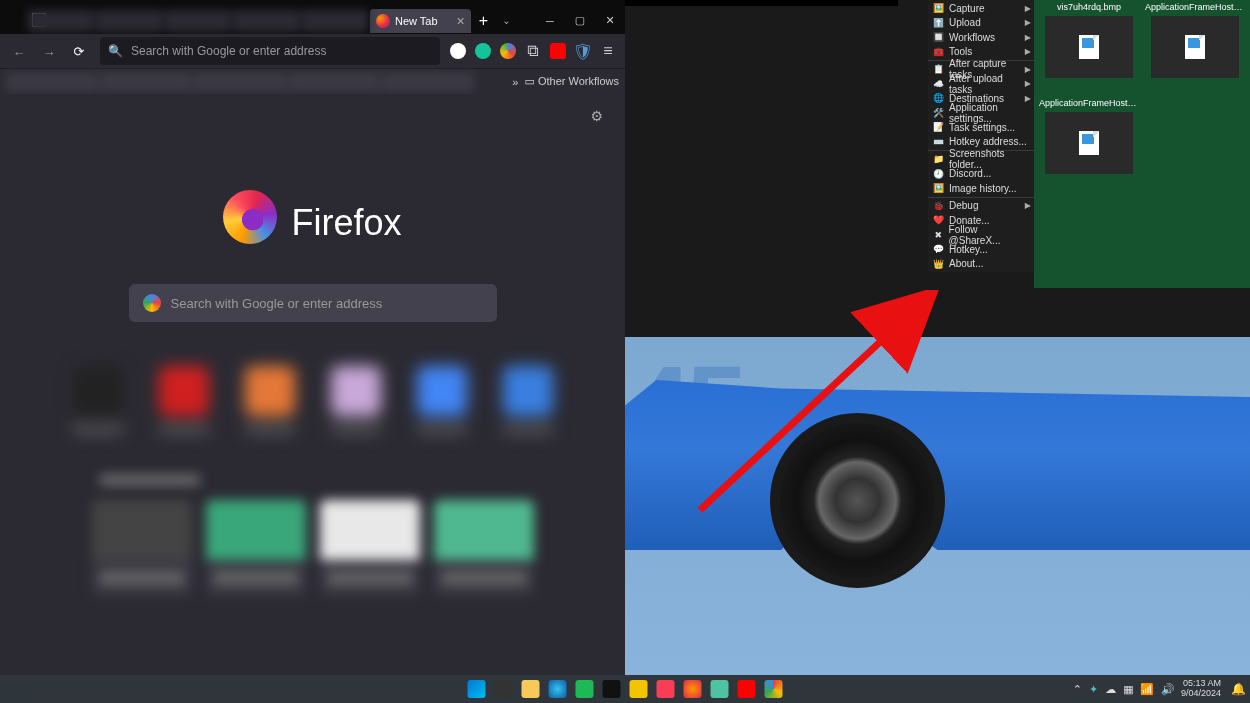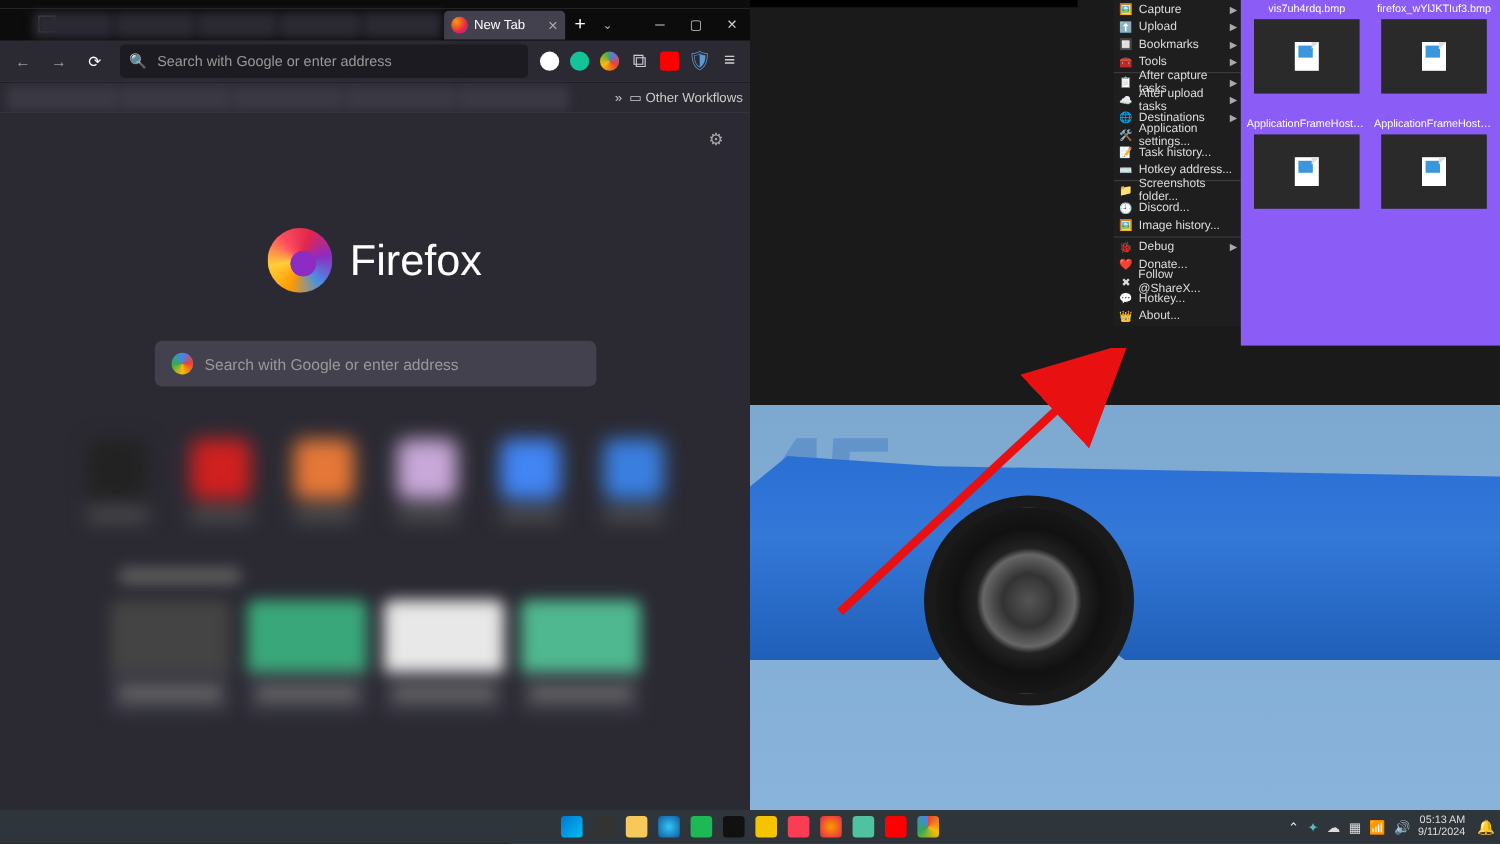--- a/index.html
+++ b/index.html
@@ -86,21 +86,21 @@
   border-top: 1px solid #1c1b22;
 }
 .ff-bm-blur { display:flex; gap:2px; filter: blur(4px); }
 .ff-bm-blur > div { width: 92px; height: 20px; background: #3a3944; }
 .ff-bm-right { margin-left:auto; display:flex;align-items:center;gap:6px;color:#ccc;font-size:11px; }
 
 .ff-content {
   flex: 1; background: #2b2a33; position: relative; display:flex;flex-direction:column;align-items:center;
 }
 .gear { position:absolute; right:22px; top:14px; color:#aaa; font-size:14px;cursor:pointer; }
-.ff-logo { display:flex; align-items:center; gap:14px; margin-top: 96px; }
+.ff-logo { display:flex; align-items:flex-end; gap:14px; margin-top: 96px; }
 .ff-logo .mark {
   width:54px;height:54px;border-radius:50%;
   background: radial-gradient(circle at 55% 55%, #8c2cc4 0%, #8c2cc4 25%, transparent 26%),
               conic-gradient(from 200deg, #ff9a00, #ffcd3a, #ff4f5e, #e2264d, #8c2cc4, #4a90e2, #ff9a00);
 }
 .ff-logo .word { color:#fff; font-size:36px; font-weight:400; }
 .ff-search {
   width: 368px; height: 38px; background:#42414d; border-radius:6px;
   display:flex;align-items:center;padding:0 14px;gap:10px;margin-top:40px;
 }
@@ -132,21 +132,21 @@
   height: 14.5px; display:flex;align-items:center; padding: 0 5px;
   color:#ddd; font-size:10px; cursor:pointer; gap:5px; position:relative;
 }
 .sx-item .em { width:11px; text-align:center; font-size:9px; }
 .sx-item .arr { position:absolute; right:3px; font-size:8px; color:#aaa; }
 .sx-sep { height:1px; background:#3a3a3a; margin:1px 0; }
 
 
 .files {
   position:absolute; right:0; top:0; width:216px; height:288px;
-  background:#8b5cf6; display:grid; grid-template-columns:1fr 1fr; grid-template-rows: repeat(3, 1fr);
+  background:#14532d; display:grid; grid-template-columns:1fr 1fr; grid-template-rows: repeat(3, 1fr);
   padding: 0 2px;
 }
 .file { display:flex;flex-direction:column;align-items:center;justify-content:flex-start;gap:4px;padding-top:2px; }
 .file .name { color:#fff; font-size:9px; text-align:center; max-width:100px; overflow:hidden;text-overflow:ellipsis;white-space:nowrap; }
 .file .thumb {
   width:88px;height:62px;background:#2a2a2a;display:flex;align-items:center;justify-content:center;
 }
 .file .bmp-ico {
   width:20px;height:24px;background:linear-gradient(#fff,#fff);position:relative;
 }
@@ -321,21 +321,21 @@
       <span>Capture</span>
       <span class="arr">▶</span>
     </div>
     <div class="sx-item">
       <span class="em">⬆️</span>
       <span>Upload</span>
       <span class="arr">▶</span>
     </div>
     <div class="sx-item">
       <span class="em">🔲</span>
-      <span>Bookmarks</span>
+      <span>Workflows</span>
       <span class="arr">▶</span>
     </div>
     <div class="sx-item">
       <span class="em">🧰</span>
       <span>Tools</span>
       <span class="arr">▶</span>
     </div>
     <div class="sx-sep"></div>
     <div class="sx-item">
       <span class="em">📋</span>
@@ -351,21 +351,21 @@
       <span class="em">🌐</span>
       <span>Destinations</span>
       <span class="arr">▶</span>
     </div>
     <div class="sx-item">
       <span class="em">🛠️</span>
       <span>Application settings...</span>
     </div>
     <div class="sx-item">
       <span class="em">📝</span>
-      <span>Task history...</span>
+      <span>Task settings...</span>
     </div>
     <div class="sx-item">
       <span class="em">⌨️</span>
       <span>Hotkey address...</span>
     </div>
     <div class="sx-sep"></div>
     <div class="sx-item">
       <span class="em">📁</span>
       <span>Screenshots folder...</span>
     </div>
@@ -397,26 +397,20 @@
     </div>
     <div class="sx-item">
       <span class="em">👑</span>
       <span>About...</span>
     </div>
   </div>
 
 <div class="files" id="files">
     <div class="file">
       <div class="name">vis7uh4rdq.bmp</div>
-      <div class="thumb">
-        <div class="bmp-ico"></div>
-      </div>
-    </div>
-    <div class="file">
-      <div class="name">firefox_wYlJKTIuf3.bmp</div>
       <div class="thumb">
         <div class="bmp-ico"></div>
       </div>
     </div>
     <div class="file">
       <div class="name">ApplicationFrameHost_Gc...</div>
       <div class="thumb">
         <div class="bmp-ico"></div>
       </div>
     </div>
@@ -480,17 +474,17 @@
     <div class="tb-sys">
       <div>⌃</div>
       <div style="color:#5bb">✦</div>
       <div>☁</div>
       <div>▦</div>
       <div>📶</div>
       <div>🔊</div>
     </div>
     <div class="tb-clock">
       <div>05:13 AM</div>
-      <div>9/11/2024</div>
+      <div>9/04/2024</div>
     </div>
     <div style="color:#ddd;font-size:12px;margin-left:4px">🔔</div>
   </div>
 </div>
 
 </body></html>

